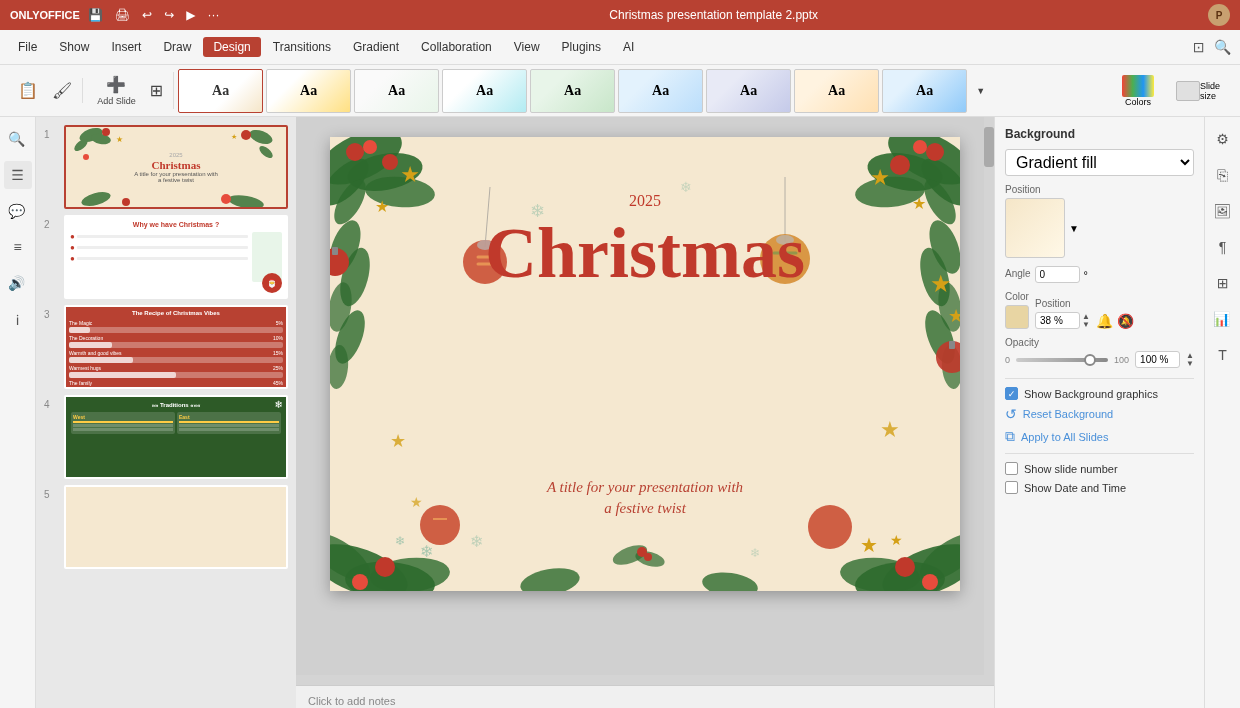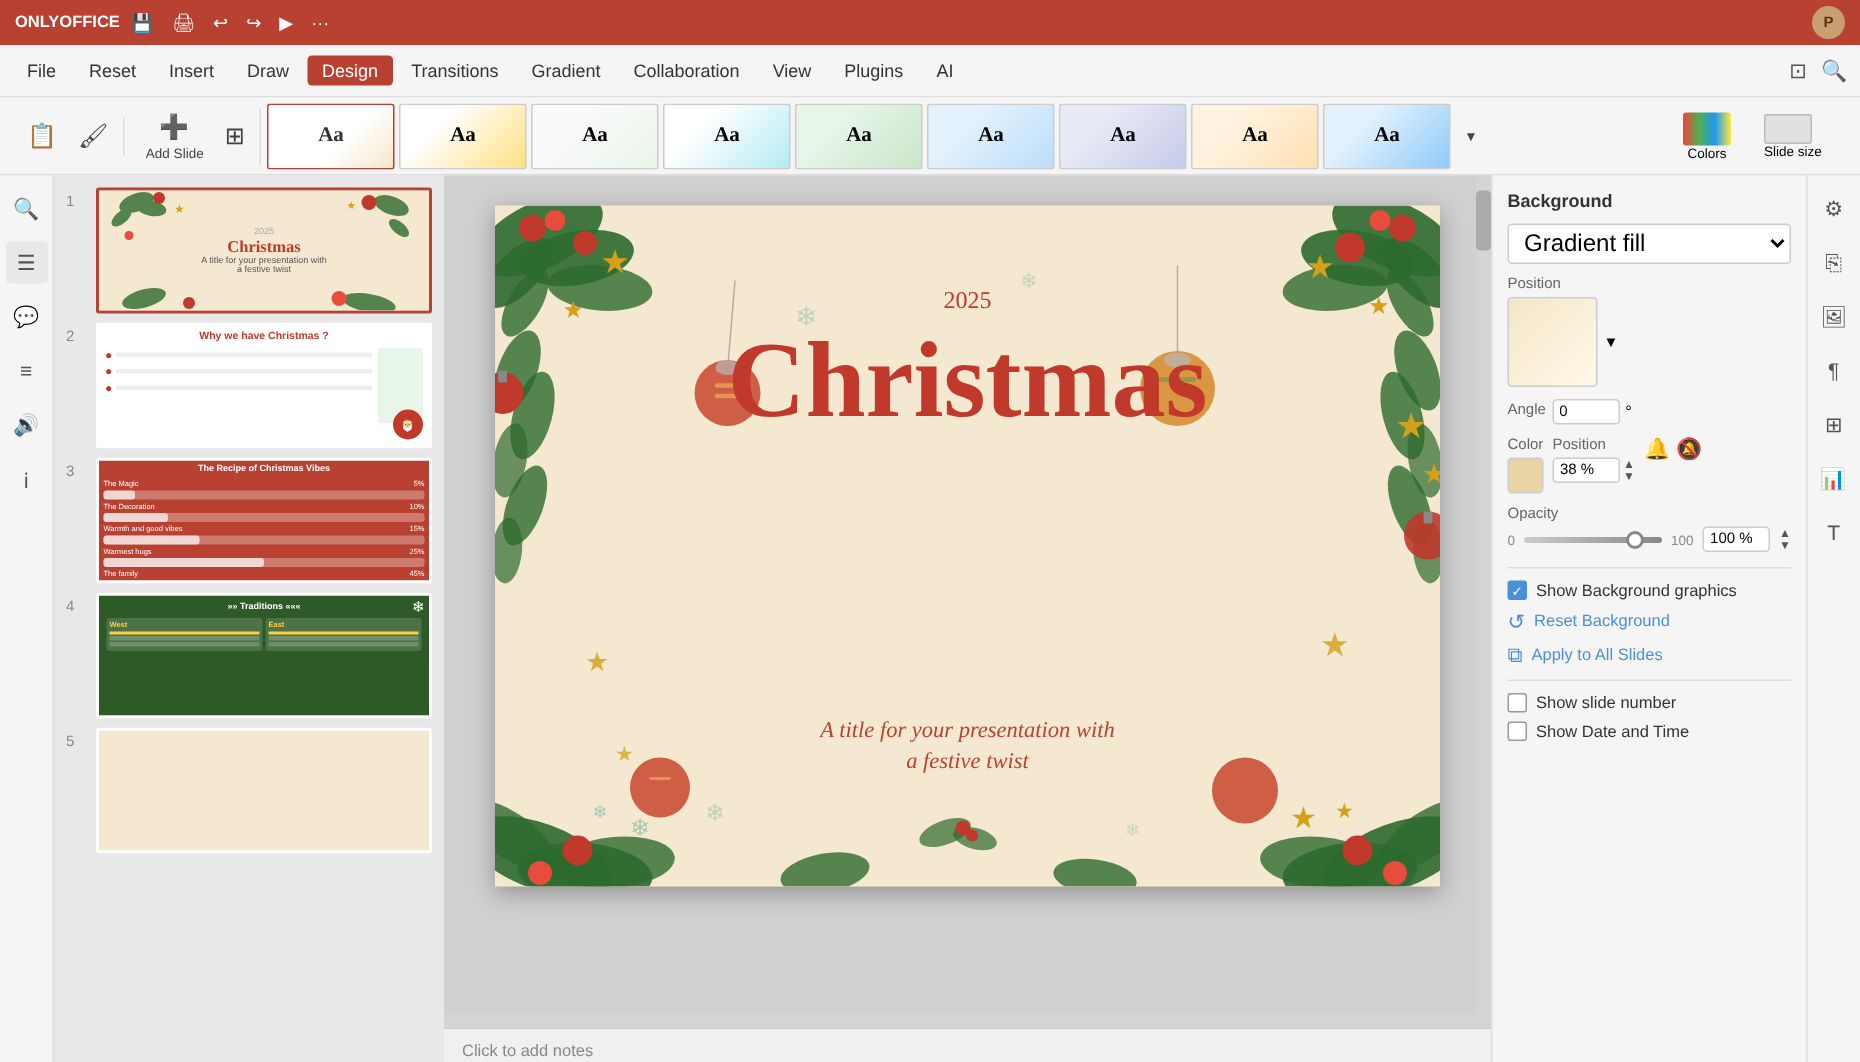--- a/index.html
+++ b/index.html
@@ -93,21 +93,21 @@
     .theme-thumb-8 { background: linear-gradient(135deg, #fff3e0 30%, #ffe0b2 100%); border: 1px solid #ccc; }
     .theme-thumb-9 { background: linear-gradient(135deg, #e3f2fd 30%, #90caf9 100%); border: 1px solid #ccc; }
 
     .theme-aa { font-family: serif; font-size: 14px; font-weight: bold; }
     .colors-btn {
       display: flex; flex-direction: column; align-items: center;
       width: 60px; cursor: pointer; padding: 4px;
     }
     .colors-swatch { width: 32px; height: 22px; background: linear-gradient(to right, #f44336, #4caf50, #2196f3, #ffeb3b); border-radius: 2px; }
     .slide-size-btn {
-      display: flex; flex-direction: column; 
+      display: flex; flex-direction: row; align-items: center;
       width: 60px; cursor: pointer; padding: 4px;
     }
 
     
     #main { display: flex; height: calc(708px - 110px); }
 
     
     #left-icons {
       width: 36px;
       background: #f5f5f5;
@@ -225,21 +225,21 @@
     .gradient-bar {
       width: 100%; height: 20px; border: 1px solid #ccc; border-radius: 3px;
       background: linear-gradient(to right, #e8d5a3, #fff8e7, #f5e6c8);
       position: relative; cursor: pointer;
     }
     .gradient-stop {
       position: absolute; bottom: -6px; width: 10px; height: 12px;
       background: white; border: 1px solid #888; cursor: pointer;
     }
 
-    .color-pos-row { display: flex; gap: 6px; align-items: flex-start; margin-bottom: 8px; }
+    .color-pos-row { display: flex; gap: 6px; align-items: flex-end; margin-bottom: 8px; }
     .color-swatch-small { width: 24px; height: 24px; border: 1px solid #ccc; border-radius: 3px; background: #e8d5a3; cursor: pointer; }
     .pos-input-group { display: flex; align-items: center; gap: 2px; }
     .pos-input { width: 45px; padding: 2px 4px; border: 1px solid #ccc; border-radius: 3px; font-size: 10px; }
     .pos-arrows { display: flex; flex-direction: column; }
     .pos-arrow { font-size: 8px; cursor: pointer; line-height: 1; color: #555; }
     .bell-icons { display: flex; gap: 4px; font-size: 14px; }
 
     .opacity-section { margin-bottom: 10px; }
     .opacity-row { display: flex; align-items: center; gap: 6px; }
     .opacity-label-sm { font-size: 9px; color: #888; }
@@ -284,28 +284,29 @@
     <span class="logo-text">ONLYOFFICE</span>
     <div class="titlebar-icons">
       <span class="titlebar-icon">💾</span>
       <span class="titlebar-icon">🖨</span>
       <span class="titlebar-icon">↩</span>
       <span class="titlebar-icon">↪</span>
       <span class="titlebar-icon">▶</span>
       <span class="titlebar-icon">···</span>
     </div>
   </div>
+  <div class="title">Christmas presentation template 2.pptx</div>
   <div class="right">
     <div class="avatar-circle">P</div>
   </div>
 </div>
 
 <div id="menubar">
   <span class="menu-item">File</span>
-  <span class="menu-item">Reset</span>
+  <span class="menu-item">Show</span>
   <span class="menu-item">Insert</span>
   <span class="menu-item">Draw</span>
   <span class="menu-item active">Design</span>
   <span class="menu-item">Transitions</span>
   <span class="menu-item">Gradient</span>
   <span class="menu-item">Collaboration</span>
   <span class="menu-item">View</span>
   <span class="menu-item">Plugins</span>
   <span class="menu-item">AI</span>
   <div class="menu-right">

